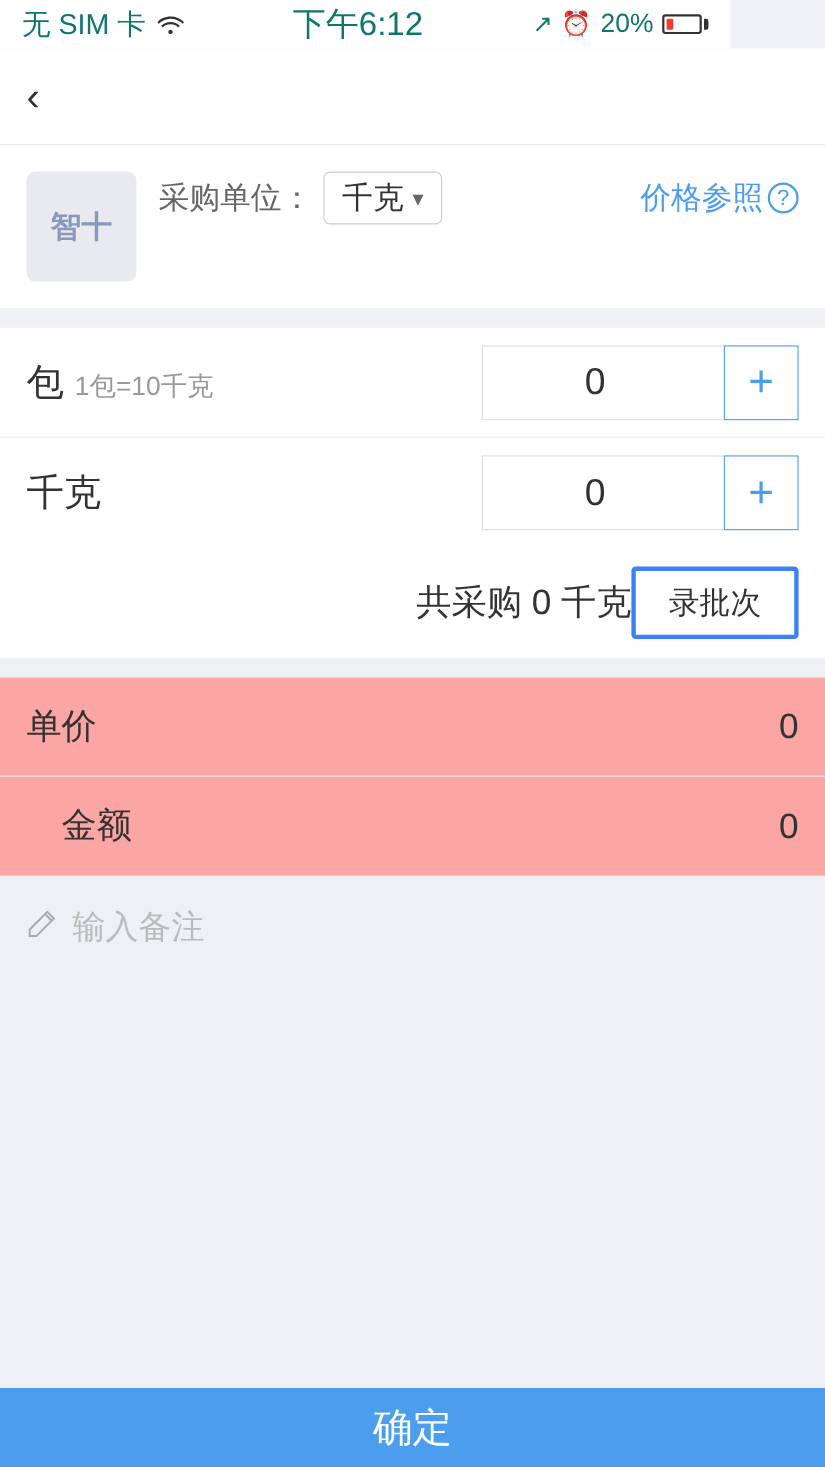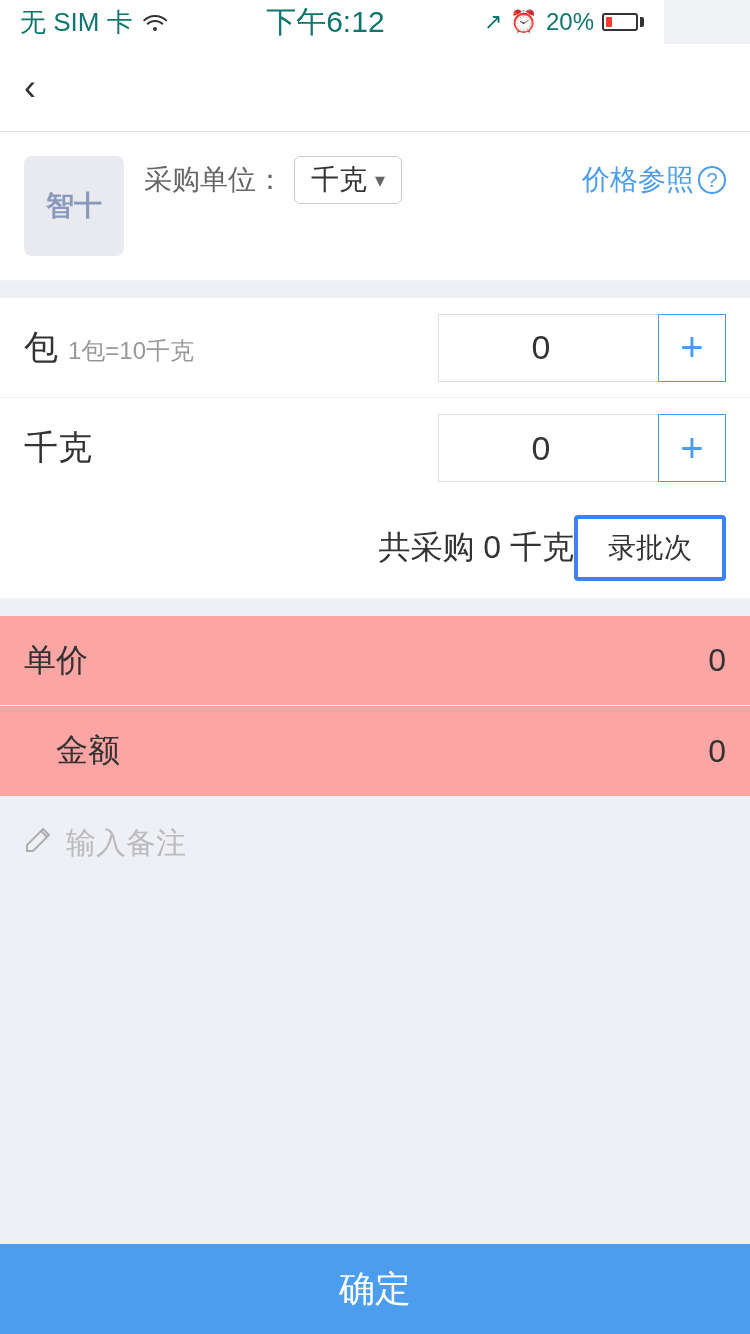--- a/index.html
+++ b/index.html
@@ -290,21 +290,21 @@
       flex: 1;
       min-height: 300px;
     }
 
     
     .bottom-bar {
       position: fixed;
       bottom: 0;
       left: 0;
       width: 750px;
-      height: 90px;
+      height: 72px;
       background: #4a9eed;
       display: flex;
       align-items: center;
       justify-content: center;
       cursor: pointer;
     }
     .confirm-btn-label {
       font-size: 36px;
       color: #fff;
       font-weight: 500;

